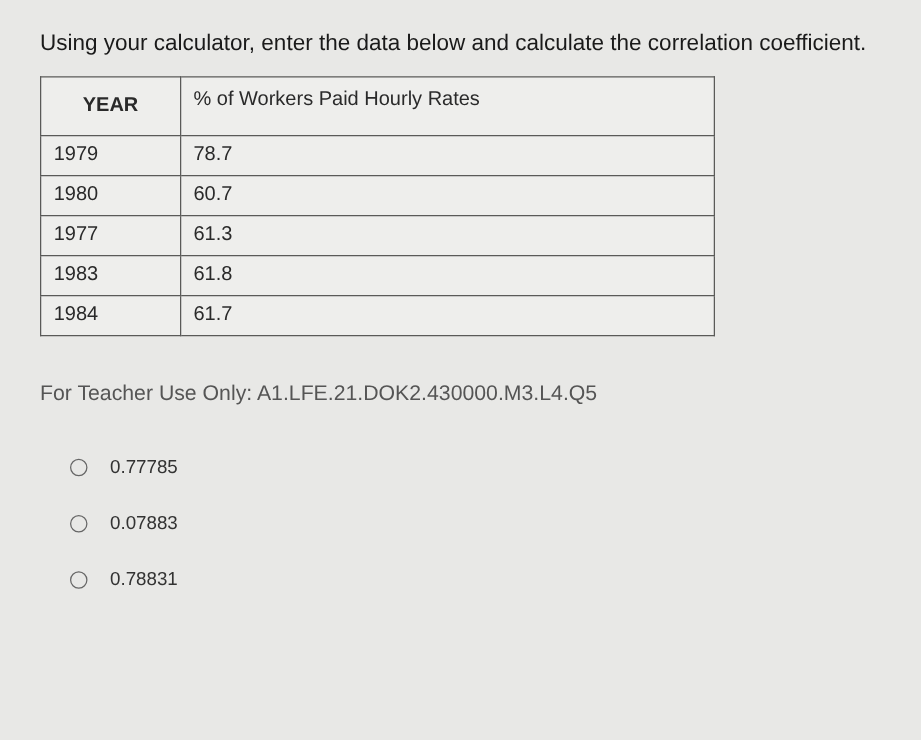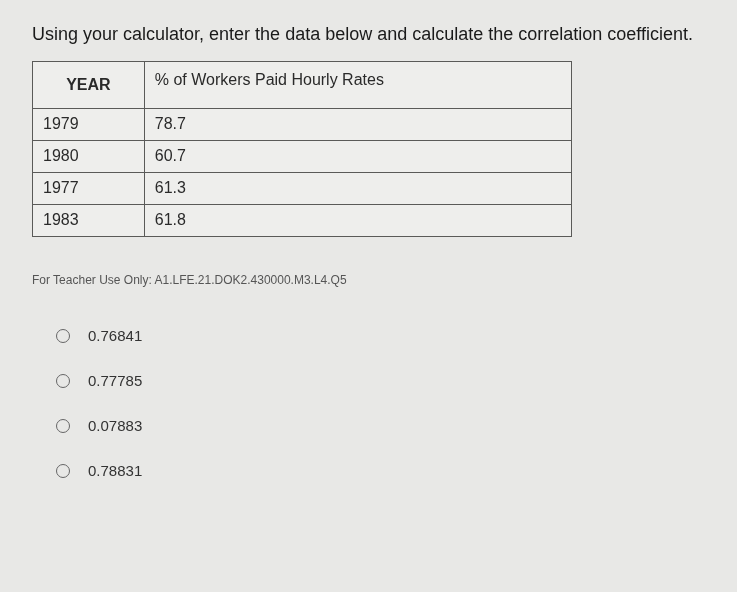--- a/index.html
+++ b/index.html
@@ -40,21 +40,21 @@
       vertical-align: middle;
       padding: 14px 10px;
     }
     th.pct-header {
       font-weight: 400;
       line-height: 1.5;
       padding: 6px 10px;
     }
     td { height: 32px; }
     .teacher-note {
-      font-size: 12px;
+      font-size: 17px;
       color: #555;
       margin-bottom: 36px;
     }
     .options {
       padding-left: 16px;
     }
     .option-row {
       display: flex;
       align-items: center;
       gap: 10px;
@@ -97,30 +97,30 @@
       <td>60.7</td>
     </tr>
     <tr>
       <td>1977</td>
       <td>61.3</td>
     </tr>
     <tr>
       <td>1983</td>
       <td>61.8</td>
     </tr>
+    <tr>
+      <td>1984</td>
+      <td>61.7</td>
+    </tr>
   </tbody>
 </table>
 
 <div class="teacher-note">For Teacher Use Only: A1.LFE.21.DOK2.430000.M3.L4.Q5</div>
 
 <div class="options">
-  <div class="option-row">
-    <span class="radio-circle"></span>
-    <span class="option-label">0.76841</span>
-  </div>
   <div class="option-row">
     <span class="radio-circle"></span>
     <span class="option-label">0.77785</span>
   </div>
   <div class="option-row">
     <span class="radio-circle"></span>
     <span class="option-label">0.07883</span>
   </div>
   <div class="option-row">
     <span class="radio-circle"></span>

